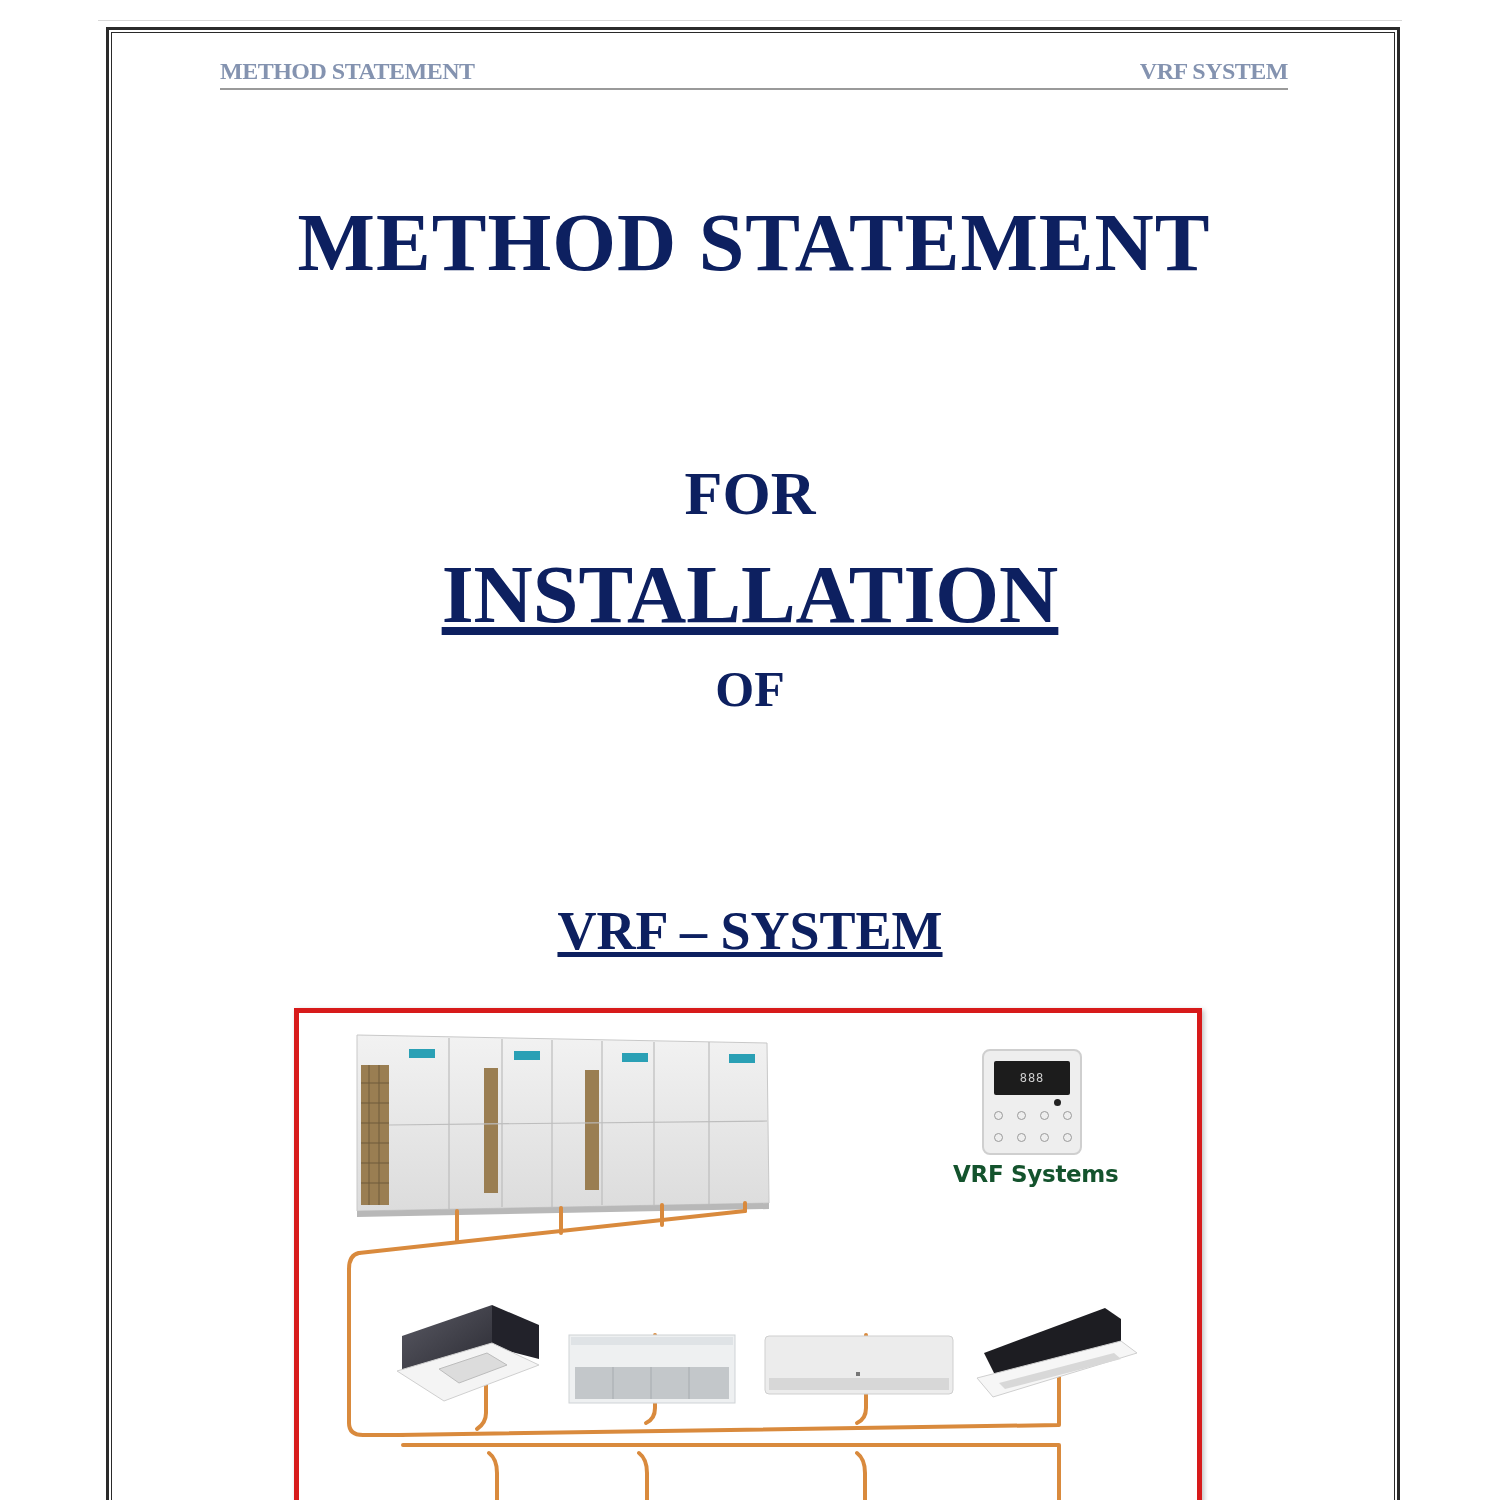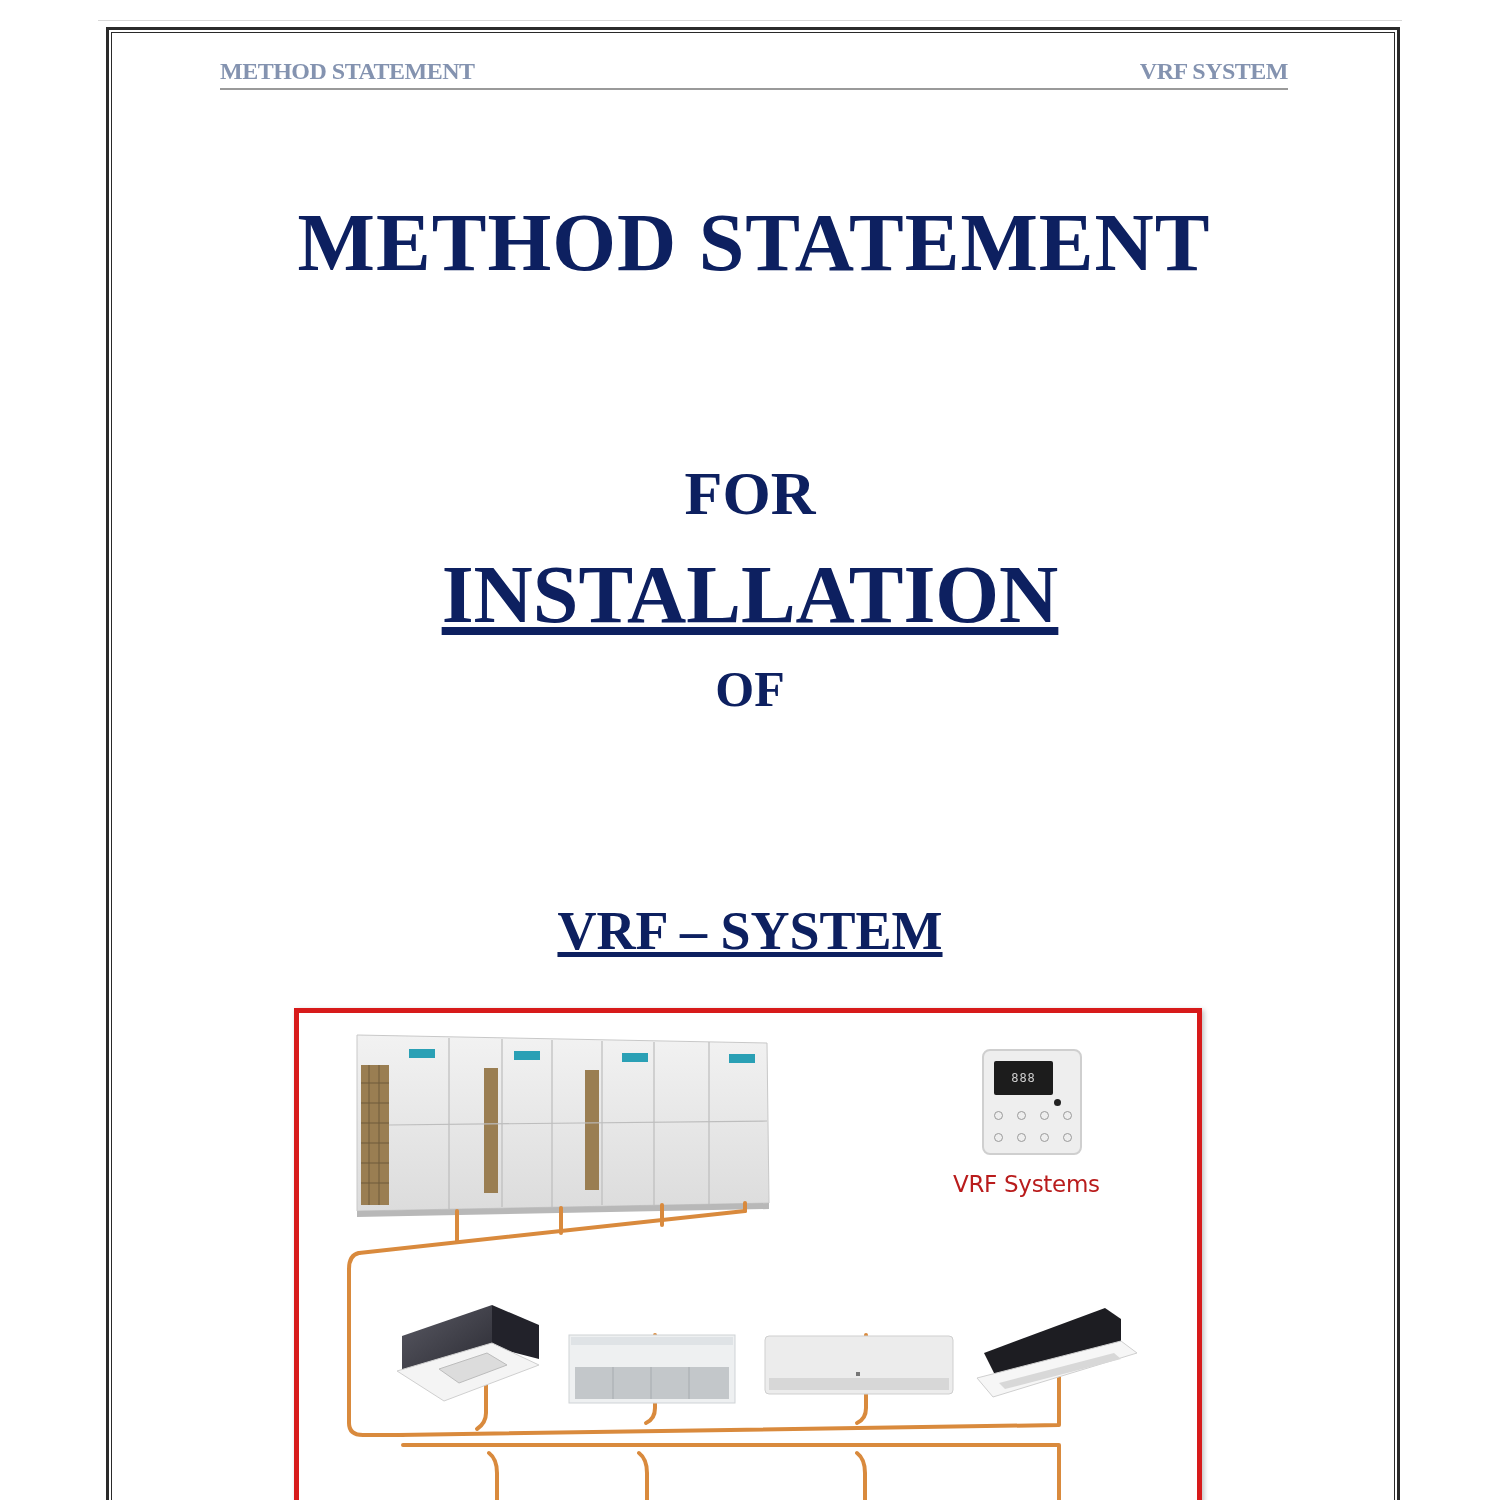--- a/index.html
+++ b/index.html
@@ -39,34 +39,34 @@
       border: 5px solid #d71a1a; box-sizing: border-box; background: #ffffff;
       box-shadow: 2px 2px 5px rgba(0,0,0,0.25);
     }
     .diagram svg { position: absolute; left: 0; top: 0; }
 
     .controller {
       position: absolute; left: 683px; top: 36px; width: 100px; height: 106px;
       background: #eeeeee; border: 2px solid #cfcfcf; border-radius: 8px; box-sizing: border-box;
     }
     .controller-screen {
-      position: absolute; left: 10px; top: 10px; width: 59px; height: 34px;
+      position: absolute; left: 10px; top: 10px; width: 76px; height: 34px;
       background: #1c1c1c; border-radius: 2px;
       color: #cfcfcf; font-family: "DejaVu Sans Mono", monospace; font-size: 12px;
       display: flex; align-items: center; justify-content: center; letter-spacing: 1px;
     }
     .controller-knob { position: absolute; left: 70px; top: 48px; width: 7px; height: 7px; border-radius: 50%; background: #222; }
     .controller-btns { position: absolute; left: 10px; width: 78px; display: flex; justify-content: space-between; }
     .controller-btns span { width: 9px; height: 9px; border: 1.5px solid #9a9a9a; border-radius: 50%; box-sizing: border-box; }
     .cb-row1 { top: 60px; }
     .cb-row2 { top: 82px; }
 
     .vrf-caption {
-      position: absolute; left: 654px; top: 158px;
-      font-family: "DejaVu Sans", sans-serif; font-weight: normal; font-size: 23px; color: #b91c1c;
+      position: absolute; left: 654px; top: 148px;
+      font-family: "DejaVu Sans", sans-serif; font-weight: bold; font-size: 23px; color: #14532d;
       letter-spacing: -0.3px;
     }
   </style>
 </head>
 <body>
 
 <div class="page-top-rule"></div>
 <div class="page-frame"></div>
 <div class="page-frame-inner"></div>
 

